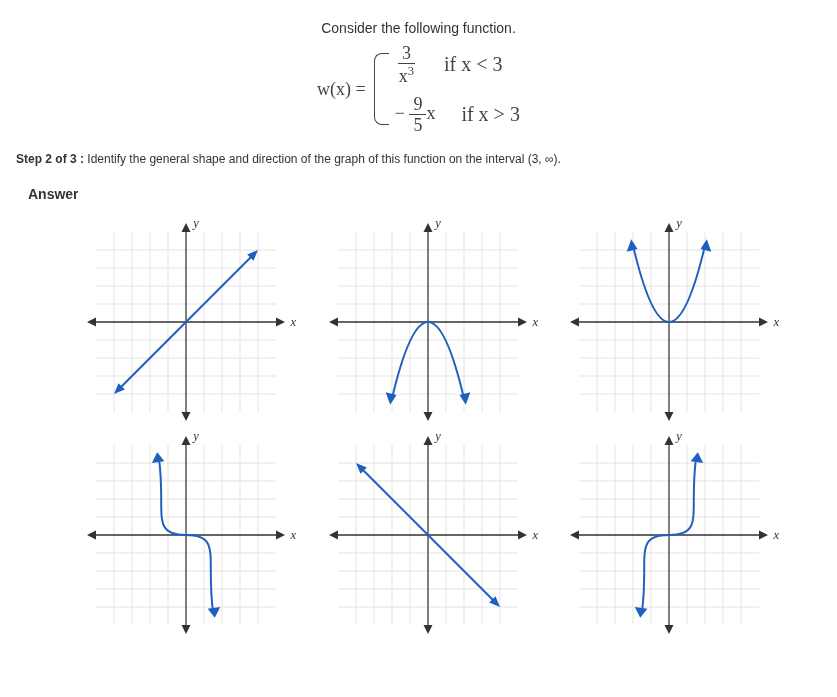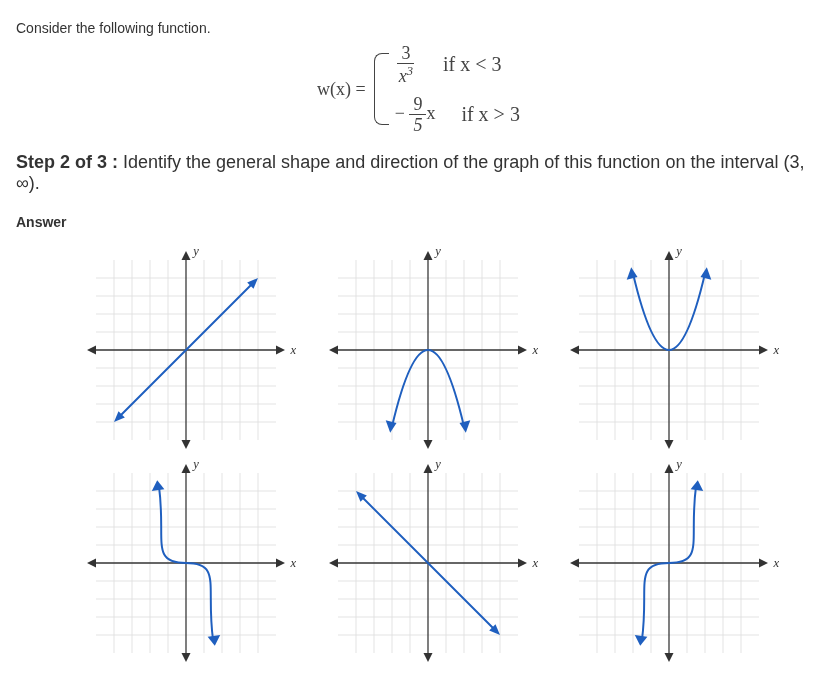--- a/index.html
+++ b/index.html
@@ -7,20 +7,21 @@
     padding: 20px 16px;
     font-family: "Segoe UI", Arial, sans-serif;
     font-size: 14px;
     color: #333;
     background: #fff;
     width: 837px;
     box-sizing: border-box;
   }
   .prompt {
     margin-bottom: 4px;
+    text-align: center;
   }
   .equation-block {
     text-align: center;
     margin: 8px 0 18px;
     font-family: "Cambria Math", "Times New Roman", serif;
     font-size: 18px;
     color: #444;
   }
   .piecewise {
     display: inline-flex;
@@ -48,31 +49,31 @@
     gap: 26px;
   }
   .frac {
     display: inline-flex;
     flex-direction: column;
     align-items: center;
     line-height: 1;
     vertical-align: middle;
   }
   .frac .num { border-bottom: 1px solid #444; padding: 0 4px 1px; }
-  .frac .den { padding: 1px 4px 0; font-style: italic; }
+  .frac .den { padding: 1px 4px 0; }
   .sup { font-size: 0.7em; vertical-align: super; }
   .cond { font-size: 20px; }
   .step {
     margin: 16px 0 20px;
-    font-size: 18px;
+    font-size: 12px;
   }
   .step b { font-weight: 700; }
   .answer-label {
     font-weight: 700;
-    margin: 18px 0 30px;
+    margin: 18px 12px 30px;
   }
   .graph-grid {
     display: grid;
     grid-template-columns: repeat(3, 1fr);
     column-gap: 60px;
     row-gap: 30px;
     padding: 0 60px 20px 80px;
   }
   .graph-card {
     cursor: pointer;

